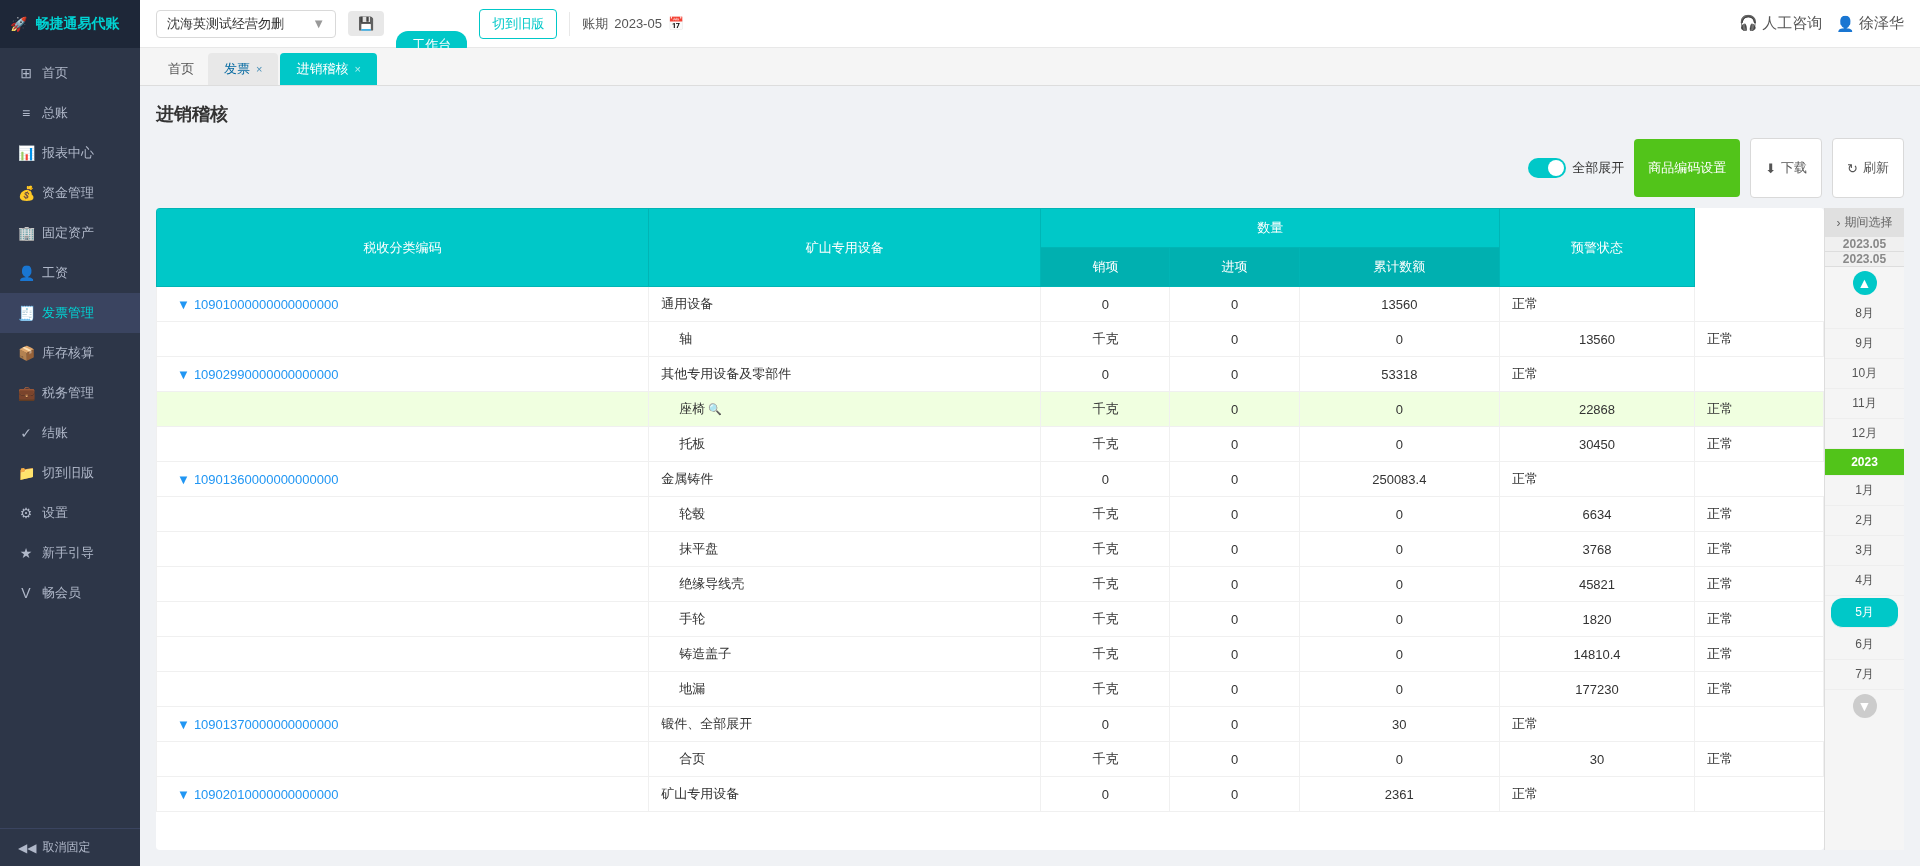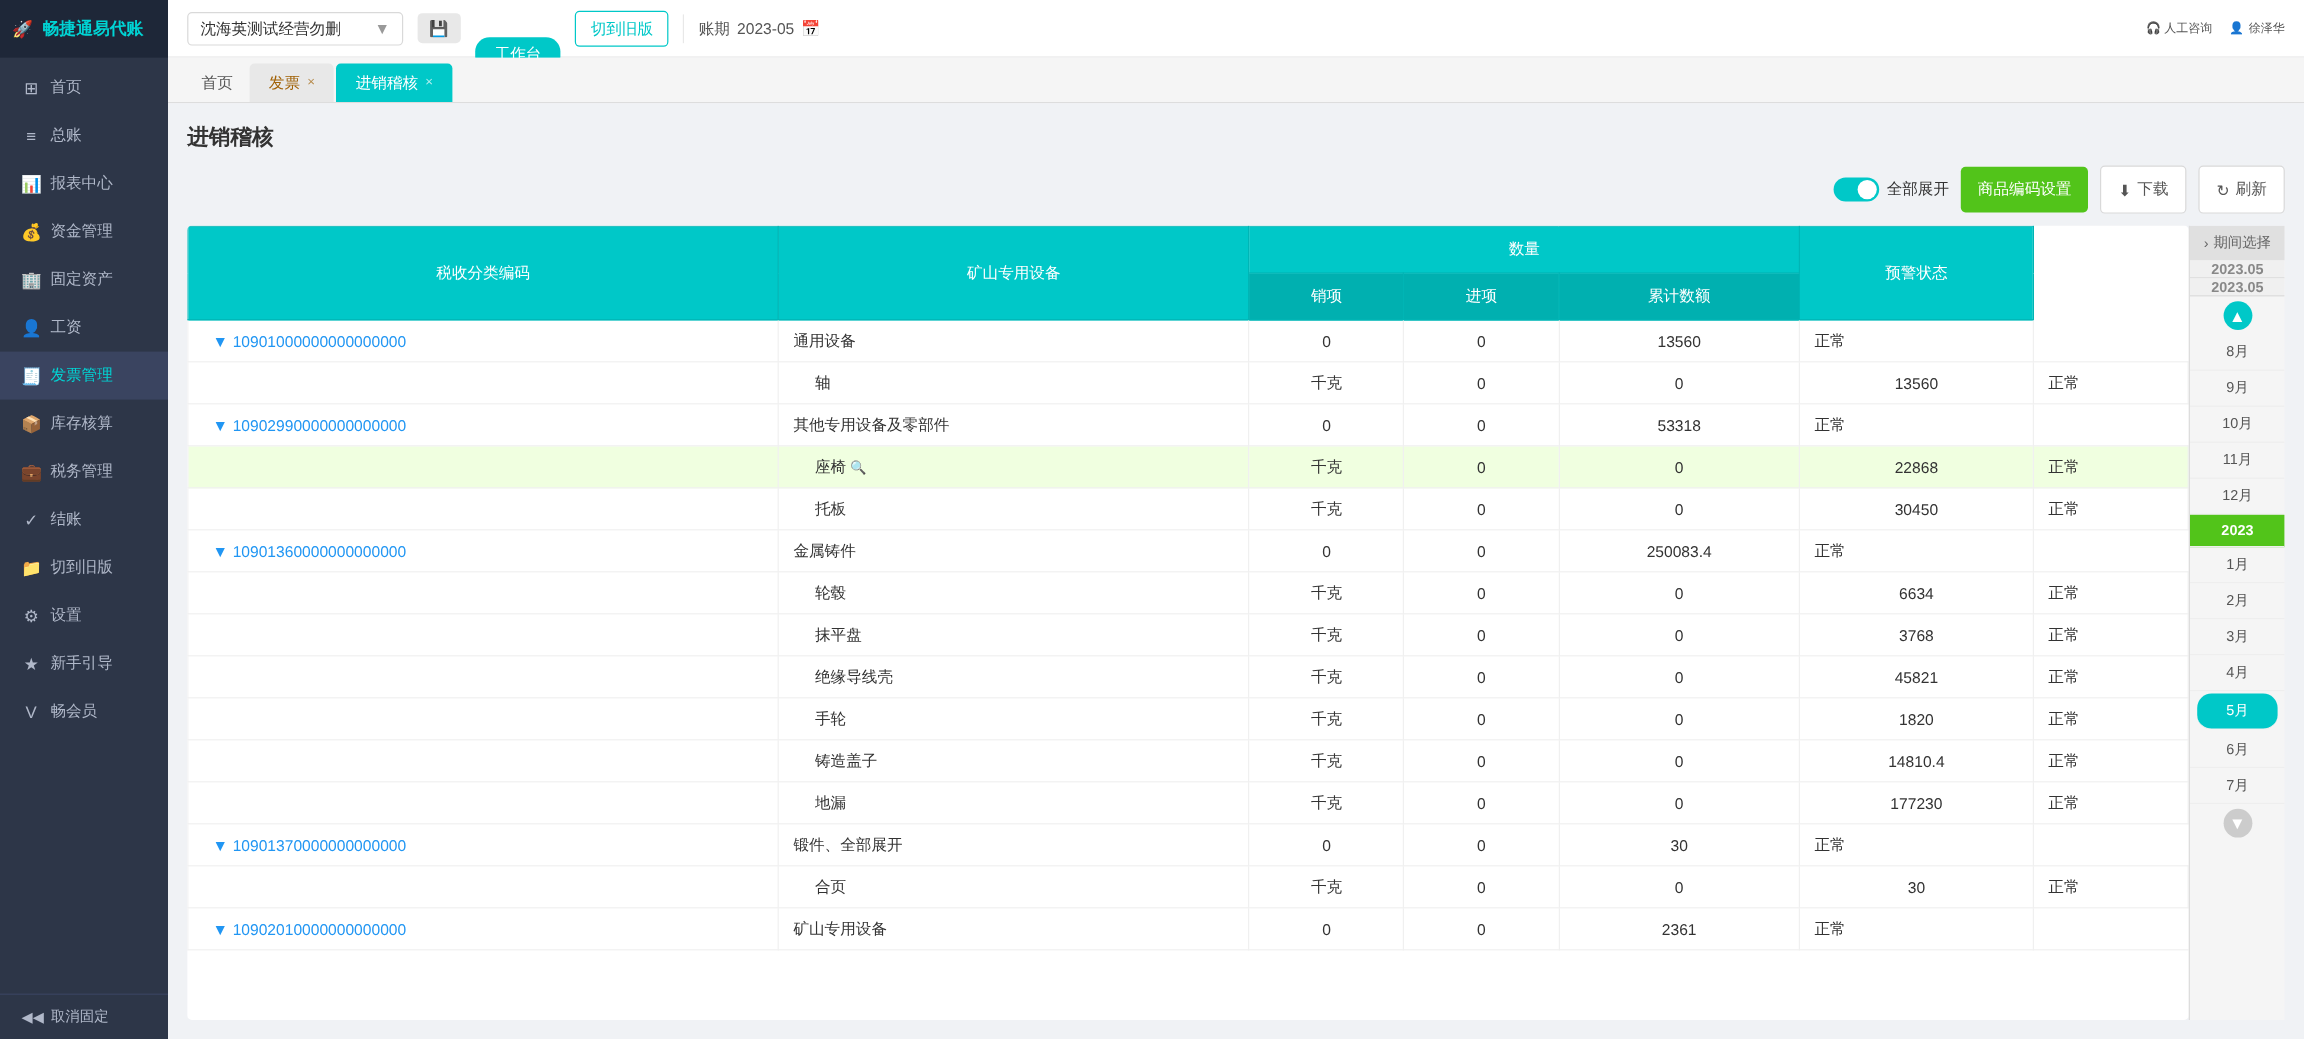--- a/index.html
+++ b/index.html
@@ -22,40 +22,40 @@
     
     
     .topbar { height: 48px; background: #fff; display: flex; align-items: center; padding: 0 16px; gap: 12px; border-bottom: 1px solid #e8e8e8; flex-shrink: 0; }
     .company-selector { display: flex; align-items: center; gap: 6px; border: 1px solid #d9d9d9; border-radius: 4px; padding: 4px 10px; cursor: pointer; min-width: 180px; font-size: 13px; color: #333; }
     .company-selector .arrow { color: #999; margin-left: auto; }
     .topbar-btn { border: none; background: #e8e8e8; border-radius: 4px; padding: 5px 10px; cursor: pointer; font-size: 13px; color: #555; }
     .topbar-btn.primary { background: #00c8c8; color: #fff; border-radius: 12px; padding: 5px 16px; margin-top: 42px; }
     .topbar-btn.outline { background: #fff; border: 1px solid #00c8c8; color: #00c8c8; border-radius: 4px; padding: 5px 12px; }
     .topbar-divider { width: 1px; height: 24px; background: #e8e8e8; }
     .period-info { display: flex; align-items: center; gap: 6px; color: #555; font-size: 13px; }
-    .topbar-right { margin-left: auto; display: flex; align-items: center; gap: 14px; color: #555; font-size: 10px; }
+    .topbar-right { margin-left: auto; display: flex; align-items: center; gap: 14px; color: #555; font-size: 15px; }
     .topbar-right .user { display: flex; align-items: center; gap: 4px; cursor: pointer; }
 
     
     .tab-bar { height: 38px; background: #f5f5f5; display: flex; align-items: flex-end; padding: 0 16px; gap: 2px; border-bottom: 1px solid #ddd; flex-shrink: 0; }
-    .tab { padding: 7px 16px; background: #e8e8e8; border-radius: 4px 4px 0 0; cursor: pointer; font-size: 13px; color: #a16207; display: flex; align-items: center; gap: 6px; }
+    .tab { padding: 7px 16px; background: #e8e8e8; border-radius: 4px 4px 0 0; cursor: pointer; font-size: 13px; color: #0369a1; display: flex; align-items: center; gap: 6px; }
     .tab.active { background: #00c8c8; color: #fff; }
     .tab .close { font-size: 11px; cursor: pointer; opacity: 0.7; }
     .tab-home { background: transparent; color: #555; font-size: 13px; padding: 7px 12px; cursor: pointer; }
 
     
     .content { flex: 1; display: flex; flex-direction: column; overflow: hidden; padding: 16px; background: #f0f2f5; }
     .page-title { font-size: 18px; font-weight: bold; color: #333; margin-bottom: 12px; }
     
     
     .content-toolbar { display: flex; align-items: center; justify-content: flex-end; gap: 10px; margin-bottom: 10px; }
     .toggle-switch { display: flex; align-items: center; gap: 6px; }
     .toggle { width: 38px; height: 20px; background: #00c8c8; border-radius: 10px; position: relative; cursor: pointer; }
     .toggle::after { content: ''; position: absolute; width: 16px; height: 16px; background: #fff; border-radius: 50%; top: 2px; right: 2px; }
-    .toolbar-btn { border: none; border-radius: 4px; padding: 10px 14px; cursor: pointer; font-size: 13px; display: flex; align-items: center; gap: 5px; }
+    .toolbar-btn { border: none; border-radius: 4px; padding: 20px 14px; cursor: pointer; font-size: 13px; display: flex; align-items: center; gap: 5px; }
     .toolbar-btn.green-solid { background: #52c41a; color: #fff; }
     .toolbar-btn.outline-gray { background: #fff; border: 1px solid #d9d9d9; color: #555; }
 
     
     .table-wrapper { flex: 1; overflow: auto; background: #fff; border-radius: 4px; }
     table { width: 100%; border-collapse: collapse; min-width: 900px; }
     thead tr { background: #00c8c8; color: #fff; }
     thead th { padding: 10px 12px; font-weight: normal; font-size: 13px; text-align: center; border: 1px solid #00b5b5; }
     thead th.sub { background: #00b0b0; }
     tbody tr { border-bottom: 1px solid #f0f0f0; }

